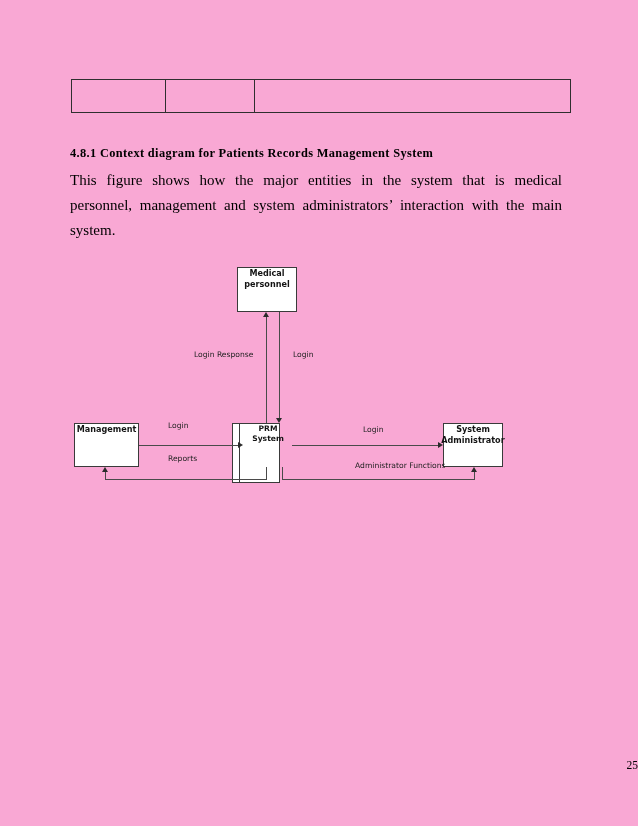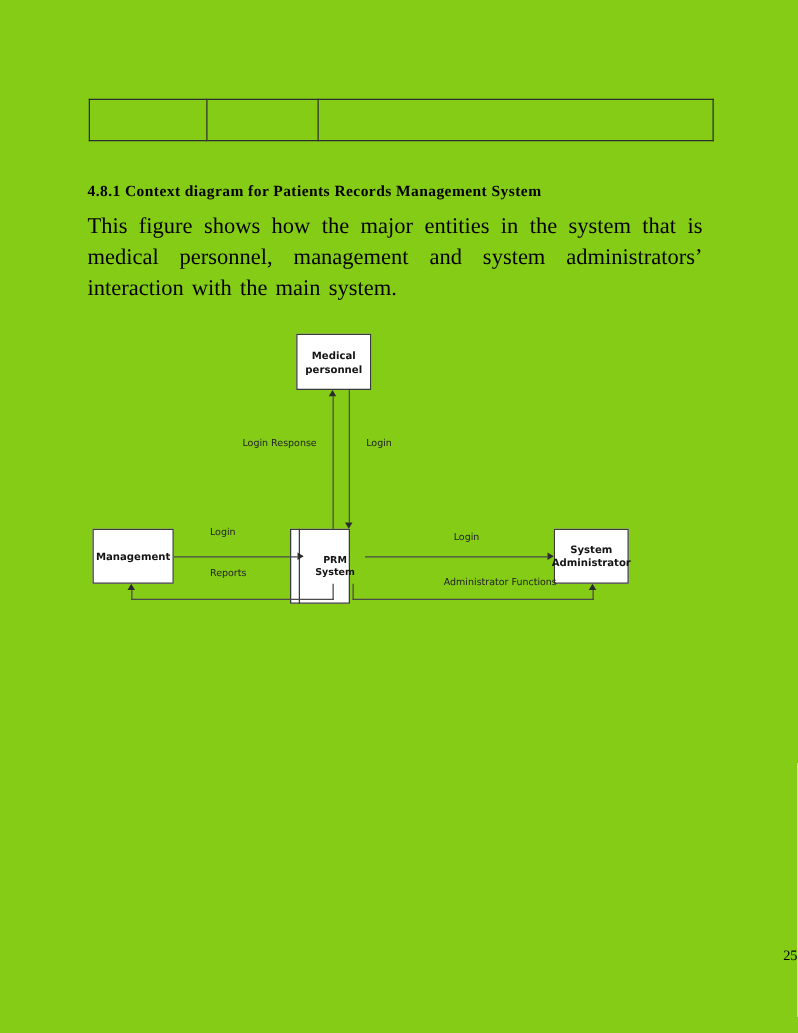--- a/index.html
+++ b/index.html
@@ -5,21 +5,21 @@
 <style>
   html, body {
     margin: 0;
     padding: 0;
     background: #ffffff;
   }
   .page {
     position: relative;
     width: 638px;
     height: 826px;
-    background: #84cc16;
+    background: #f9a8d4;
     overflow: hidden;
     font-family: "Liberation Serif", "DejaVu Serif", serif;
     color: #000000;
   }
 
   
   .top-table {
     position: absolute;
     left: 71px;
     top: 79px;
@@ -43,21 +43,21 @@
     font-size: 12.4px;
     font-weight: bold;
     letter-spacing: 0.35px;
     white-space: nowrap;
   }
   .body-par {
     position: absolute;
     left: 70px;
     top: 168px;
     width: 492px;
-    font-size: 18px;
+    font-size: 15px;
     line-height: 25px;
     text-align: justify;
     word-spacing: 2px;
   }
   .caption {
     position: absolute;
     left: 72px;
     top: 580px;
     font-size: 12.4px;
     font-style: italic;
@@ -86,21 +86,21 @@
   .node {
     position: absolute;
     box-sizing: border-box;
     border: 1px solid #3a3a3a;
     background: #ffffff;
     font-family: "DejaVu Sans", "Liberation Sans", sans-serif;
     font-size: 8.1px;
     font-weight: bold;
     color: #141414;
     display: flex;
-    align-items: center;
+    align-items: flex-start;
     justify-content: center;
     text-align: center;
     line-height: 11px;
   }
   .node-medical  { left: 237px; top: 267px; width: 60px; height: 45px; }
   .node-mgmt     { left: 74px;  top: 423px; width: 65px; height: 44px; }
   .node-sysadmin { left: 443px; top: 423px; width: 60px; height: 44px; }
 
   
   .node-prm {

